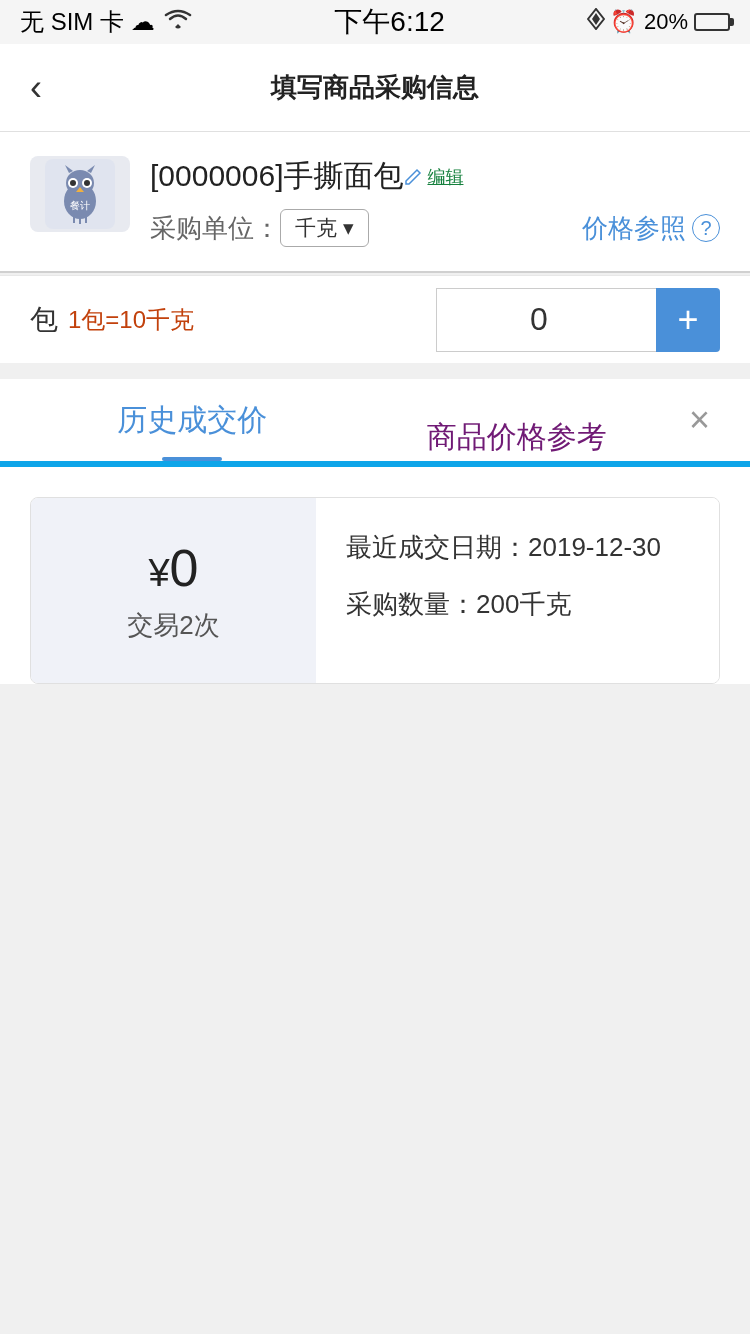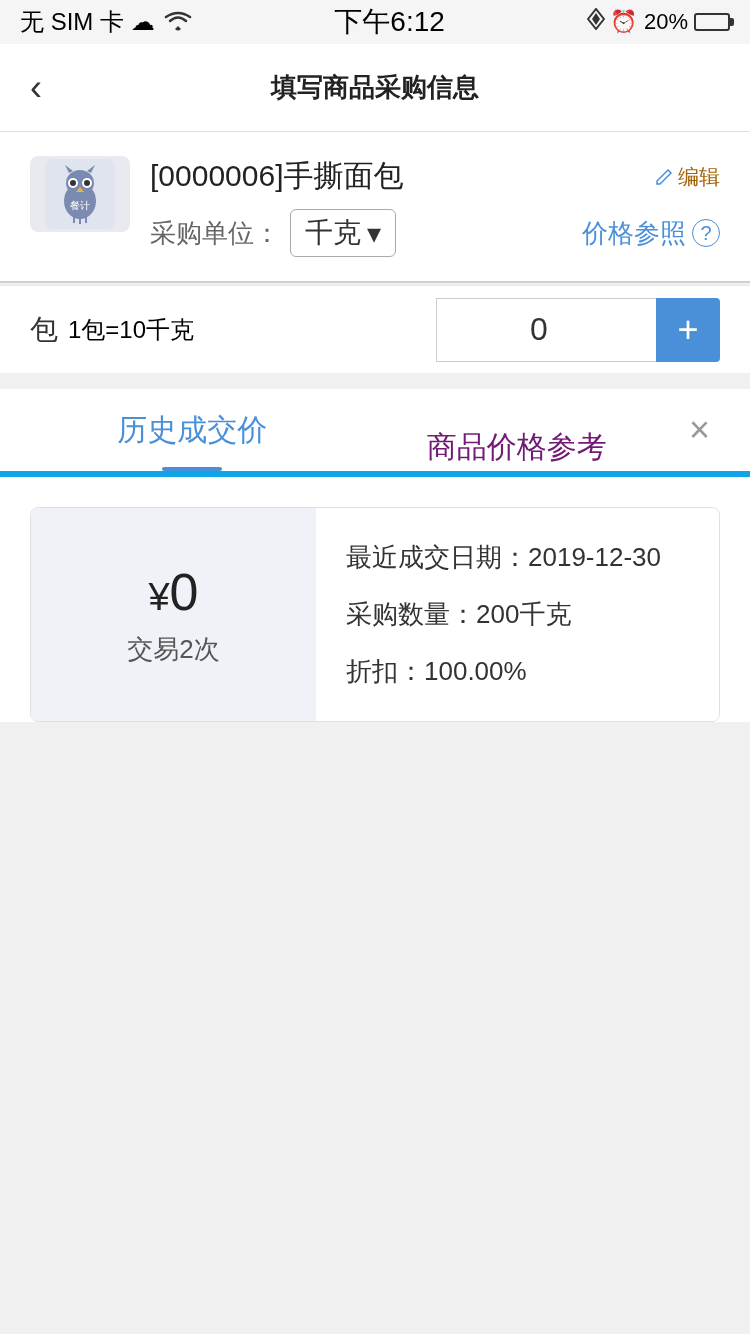--- a/index.html
+++ b/index.html
@@ -19,21 +19,21 @@
       background: #f5f5f5;
       display: flex;
       align-items: center;
       justify-content: space-between;
       padding: 0 20px;
       font-size: 26px;
       font-weight: 500;
     }
     .status-left {
       display: flex;
-      align-items: flex-end;
+      align-items: center;
       gap: 8px;
       font-size: 24px;
     }
     .status-center {
       font-size: 28px;
       font-weight: 500;
     }
     .status-right {
       display: flex;
       align-items: center;
@@ -125,53 +125,53 @@
       height: 70px;
     }
     .product-info {
       flex: 1;
       display: flex;
       flex-direction: column;
       gap: 12px;
     }
     .product-header {
       display: flex;
-      justify-content: space-between;
+      justify-content: flex-start;
       align-items: center;
     }
     .product-name {
       font-size: 30px;
       font-weight: 500;
       color: #222;
     }
     .edit-link {
-      color: #a16207;
-      font-size: 21px;
+      color: #15803d;
+      font-size: 18px;
       display: flex;
       align-items: center;
       gap: 4px;
       cursor: pointer;
+      text-decoration: underline;
     }
     .product-bottom-row {
       display: flex;
       justify-content: space-between;
       align-items: center;
     }
     .unit-selector {
       display: flex;
       align-items: center;
-      gap: 10px;
       font-size: 26px;
       color: #666;
     }
     .unit-badge {
       border: 1px solid #aaa;
       border-radius: 6px;
       padding: 4px 14px;
-      font-size: 28px;
+      font-size: 21px;
       color: #333;
       display: flex;
       align-items: center;
       gap: 6px;
       background: #fff;
     }
     .price-ref {
       color: #4a90d9;
       font-size: 26px;
       display: flex;
@@ -196,21 +196,21 @@
       align-items: center;
       gap: 10px;
     }
     .qty-unit {
       font-size: 28px;
       color: #333;
       font-weight: 500;
     }
     .qty-conversion {
       font-size: 24px;
-      color: #000000;
+      color: #c2410c;
     }
     .quantity-input-area {
       display: flex;
       align-items: center;
       gap: 0;
     }
     .qty-input {
       width: 220px;
       height: 64px;
       border: 1px solid #ccc;
@@ -456,20 +456,17 @@
       </div>
       <div class="price-trades">交易2次</div>
     </div>
     <div class="price-right">
       <div class="price-detail-row">
         <span>最近成交日期：</span><span>2019-12-30</span>
       </div>
       <div class="price-detail-row">
         <span>采购数量：</span><span>200千克</span>
       </div>
-      <div class="price-detail-row">
-        <span>折扣：</span><span>100.00%</span>
-      </div>
     </div>
   </div>
 </div>
 
 <div class="bottom-area"></div>
 
 </body></html>

